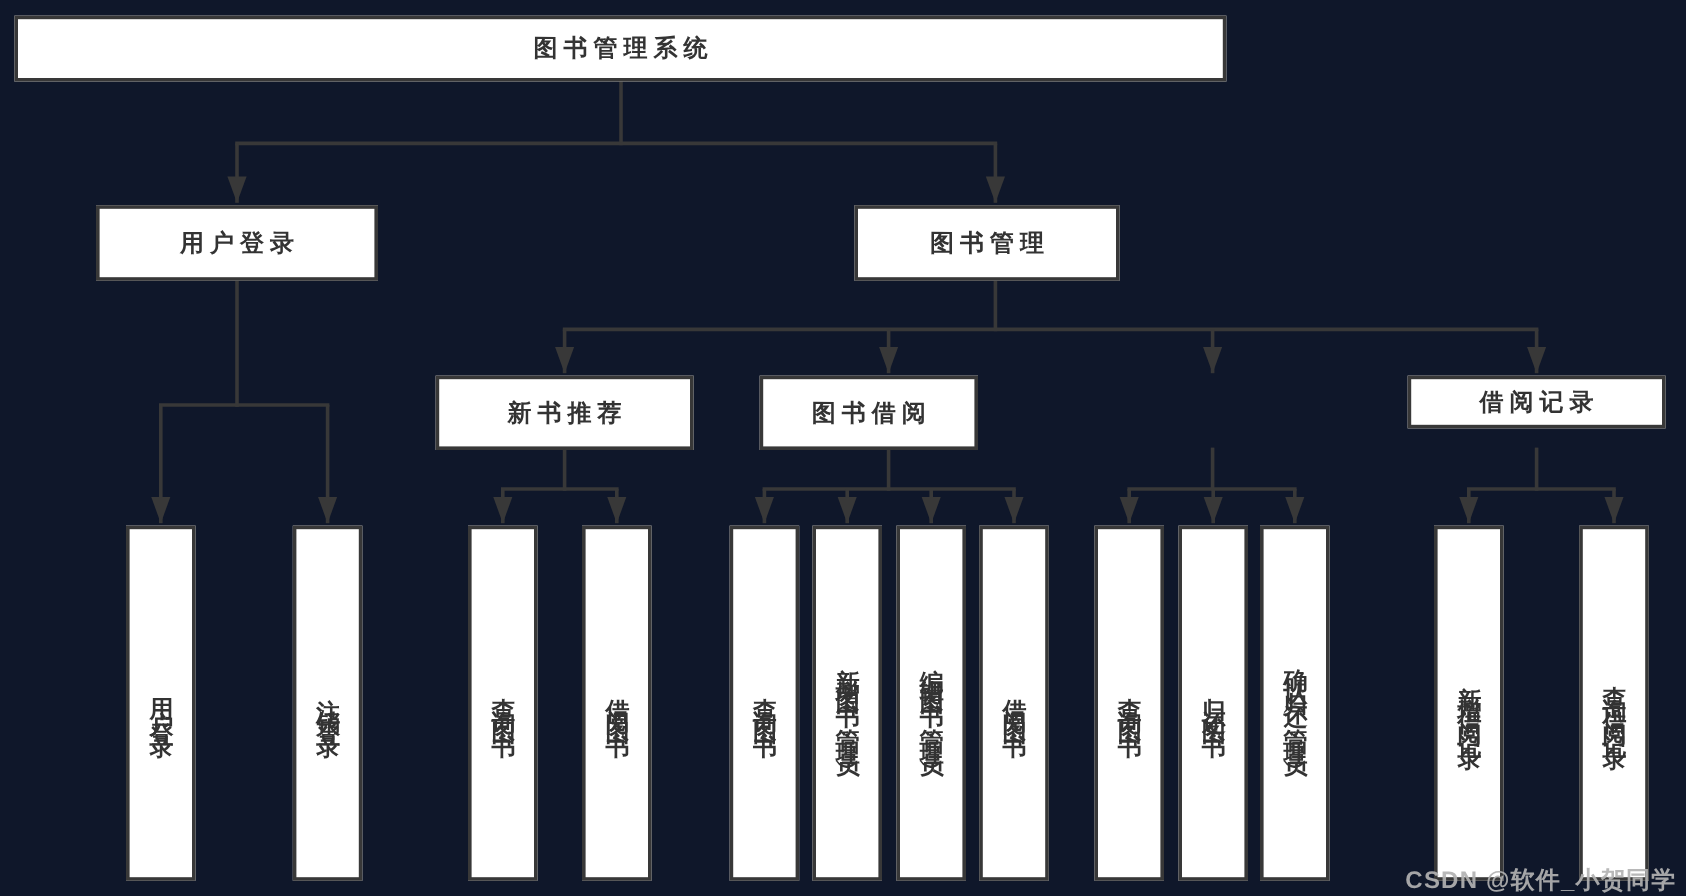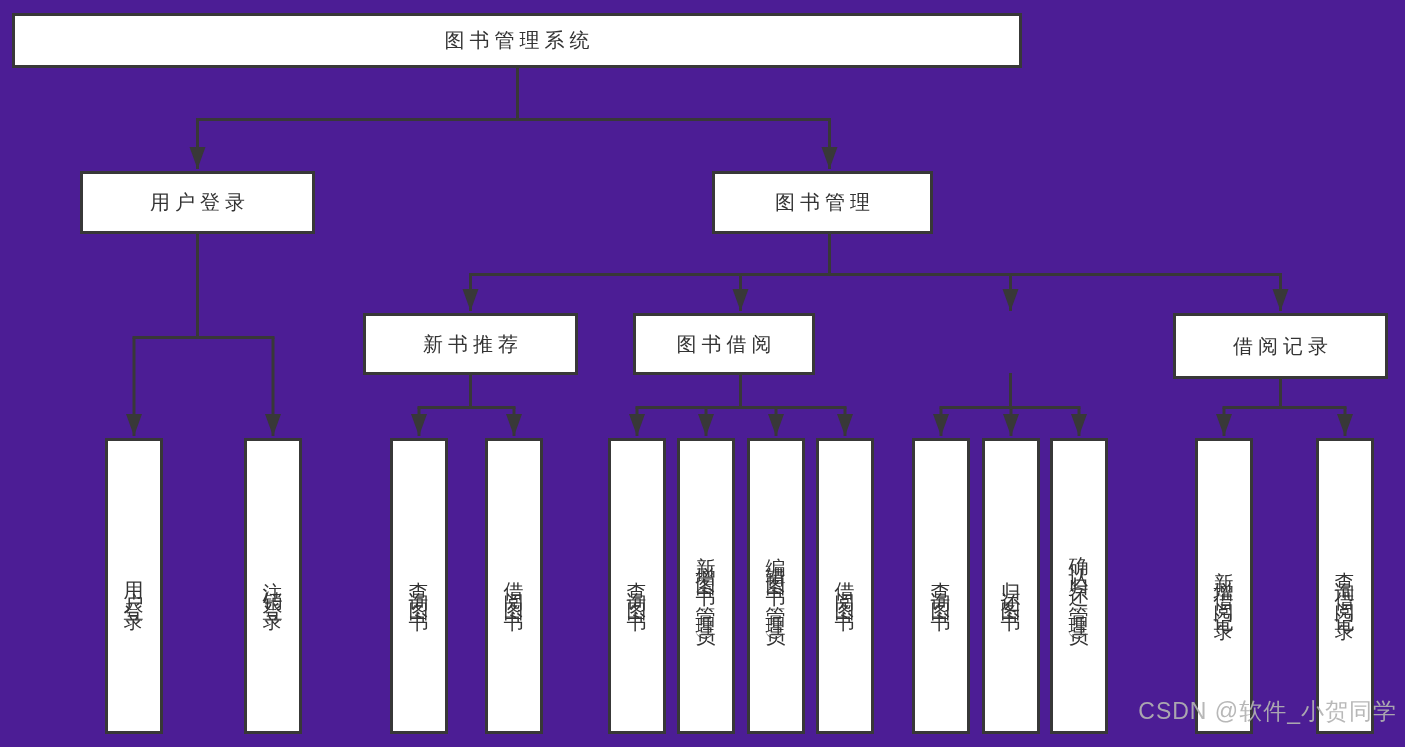--- a/index.html
+++ b/index.html
@@ -5,22 +5,23 @@
   html, body {
     margin: 0;
     padding: 0;
     background: #ffffff;
     font-family: "Liberation Sans", sans-serif;
   }
   .stage {
     position: relative;
     width: 1405px;
     height: 747px;
-    background: #4c1d95;
+    background: #0f172a;
     overflow: hidden;
+    font-weight: bold;
   }
   .connectors {
     position: absolute;
     left: 0;
     top: 0;
     width: 1405px;
     height: 747px;
   }
   .box {
     position: absolute;
@@ -47,22 +48,22 @@
     writing-mode: vertical-rl;
     text-orientation: mixed;
     font-size: 20px;
     letter-spacing: 10px;
     line-height: 1;
     color: #333333;
   }
   .watermark {
     position: absolute;
     right: 8px;
-    bottom: 20px;
-    font-size: 23px;
+    bottom: 0;
+    font-size: 20px;
     letter-spacing: 1px;
     color: #b2b2b2;
     opacity: 0.92;
     z-index: 10;
     white-space: nowrap;
   }
 </style>
 </head>
 <body>
 
@@ -128,21 +129,21 @@
   <div class="box" style="left:712px;top:171px;width:221px;height:63px">
     <span class="h-label">图书管理</span>
   </div>
 
   <div class="box" style="left:363px;top:313px;width:215px;height:62px">
     <span class="h-label">新书推荐</span>
   </div>
   <div class="box" style="left:633px;top:313px;width:182px;height:62px">
     <span class="h-label">图书借阅</span>
   </div>
-  <div class="box" style="left:1173px;top:313px;width:215px;height:66px">
+  <div class="box" style="left:1173px;top:313px;width:215px;height:44px">
     <span class="h-label">借阅记录</span>
   </div>
 
   <div class="box leaf" style="left:105px;top:438px">
     <span class="v-label">用户登录</span>
   </div>
   <div class="box leaf" style="left:244px;top:438px">
     <span class="v-label">注销登录</span>
   </div>
 

